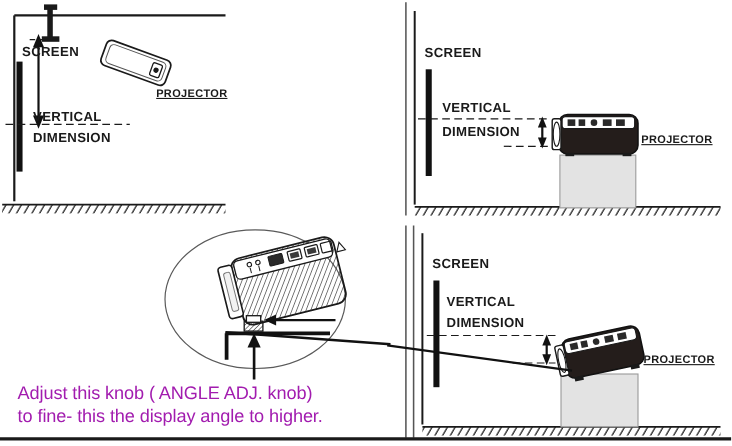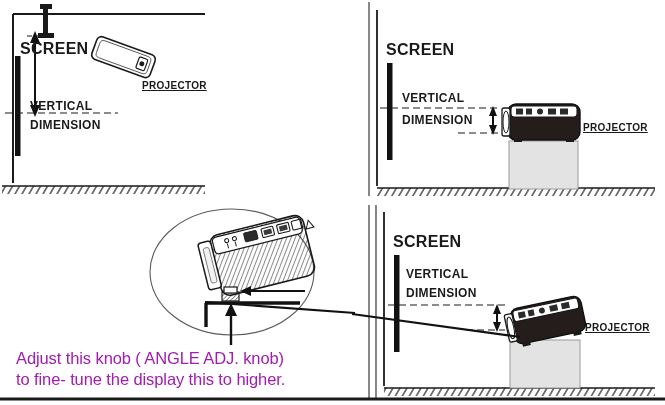--- a/index.html
+++ b/index.html
@@ -25,21 +25,21 @@
     height: 405px;
   }
   .lbl {
     position: absolute;
     font-family: "Liberation Sans", sans-serif;
     font-weight: bold;
     color: #1a1a1a;
     white-space: nowrap;
     letter-spacing: 0.3px;
   }
-  .lbl-screen { font-size: 16px; }
+  .lbl-screen { font-size: 12px; }
   .lbl-dim { font-size: 12px; }
   .lbl-proj { font-size: 10px; text-decoration: underline; }
   .caption {
     position: absolute;
     font-family: "Liberation Sans", sans-serif;
     font-weight: normal;
     font-size: 16.5px;
     color: #a21caf;
     white-space: nowrap;
     letter-spacing: -0.1px;
@@ -233,15 +233,15 @@
   <div class="lbl lbl-screen" style="left:393px; top:233px;">SCREEN</div>
 
   <div class="lbl lbl-dim" style="left:406px; top:267px;">VERTICAL</div>
 
   <div class="lbl lbl-dim" style="left:406px; top:286px;">DIMENSION</div>
 
   <div class="lbl lbl-proj" style="left:585px; top:322px;">PROJECTOR</div>
 
   <div class="caption" style="left:16px; top:349px;">Adjust this knob ( ANGLE ADJ. knob)</div>
 
-  <div class="caption" style="left:16px; top:370px;">to fine- tune the display this to higher.</div>
+  <div class="caption" style="left:16px; top:370px;">to fine- this the display angle to higher.</div>
 
 </div>
 
 </body></html>

